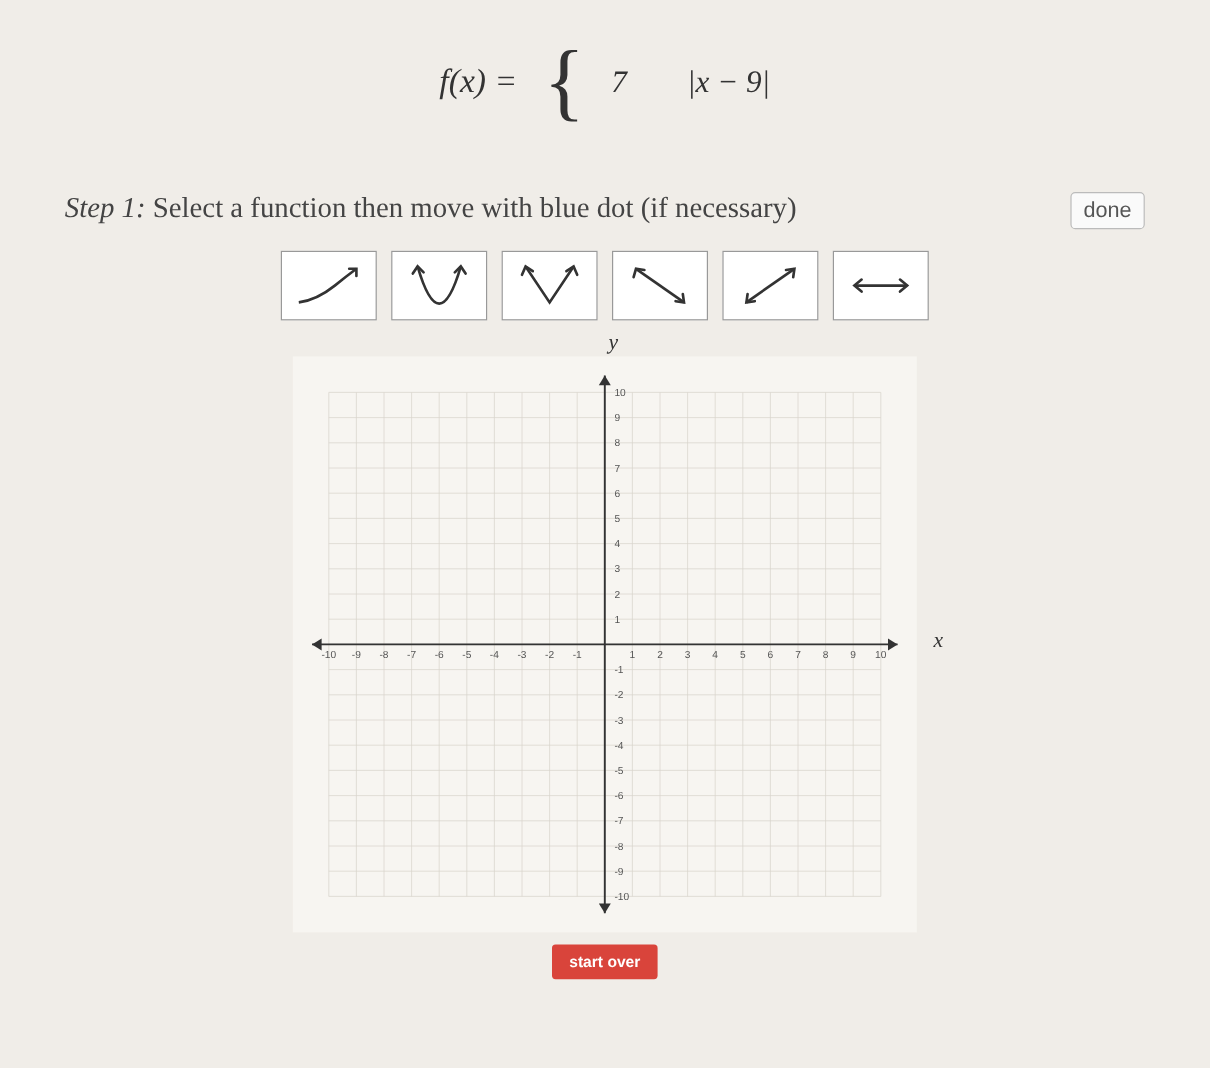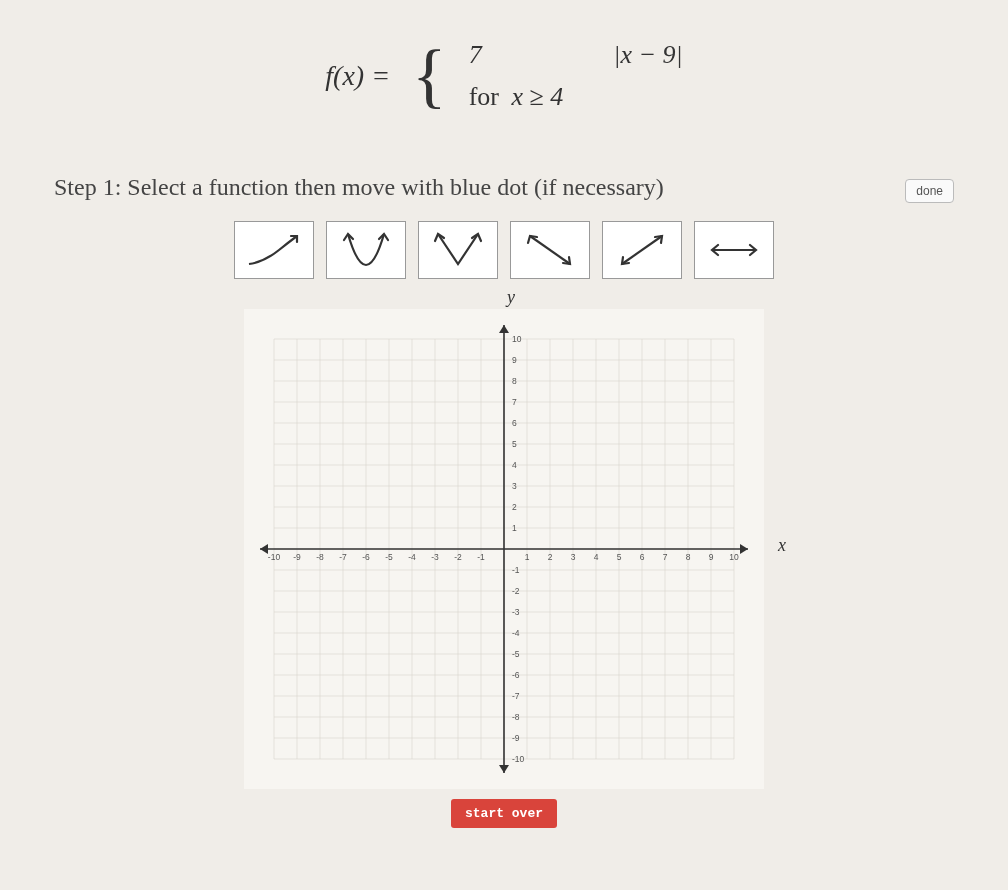--- a/index.html
+++ b/index.html
@@ -39,21 +39,21 @@
     max-width: 900px;
     display: flex;
     align-items: baseline;
     justify-content: space-between;
     margin-bottom: 18px;
     font-size: 24px;
     color: #444;
   }
   .step-row .done-btn {
     font-family: Arial, sans-serif;
-    font-size: 12px;
+    font-size: 18px;
     font-style: normal;
     padding: 4px 10px;
     border: 1px solid #bbb;
     border-radius: 4px;
     background: #fafafa;
     color: #555;
     cursor: pointer;
     text-align: center;
   }
   .shape-picker {
@@ -94,21 +94,21 @@
     font-size: 18px;
   }
   svg.grid {
     display: block;
     background: #f7f5f1;
   }
   .startover {
     margin-top: 10px;
     background: #d9443b;
     color: #fff;
-    font-family: Liberation Mono, monospace;
+    font-family: Liberation Sans, sans-serif;
     font-weight: bold;
     font-size: 13px;
     padding: 7px 14px;
     border: none;
     border-radius: 3px;
     cursor: pointer;
   }
   .tick-label {
     font-family: Arial, sans-serif;
     font-size: 8.5px;
@@ -117,27 +117,26 @@
 </style>
 </head>
 <body>
 
 <div class="equation">
   <span>f(x) =</span>
   <span class="brace">{</span>
   <span class="pieces">
     <span>7</span>
     <span>|x − 9|</span>
-    <span><span class="for">for</span><span> x ≥ 4</span></span>
   </span>
 </div>
 
 <div class="step-row">
   <span>
-    <span style="font-family:Georgia;">Step 1:</span><span> Select a function then move with blue dot (if necessary)</span>
+    <span style="font-family:Georgia;font-style:italic;">Step 1:</span><span> Select a function then move with blue dot (if necessary)</span>
   </span>
   <button class="done-btn">done</button>
 </div>
 
 <div class="shape-picker">
   <div class="shape-btn">
     <svg viewBox="0 0 60 40">
       <path d="M5,34 Q20,32 35,20 Q45,12 53,6"></path>
       <path d="M47,6 L53,6 L53,12" stroke-linecap="round"></path>
     </svg>

